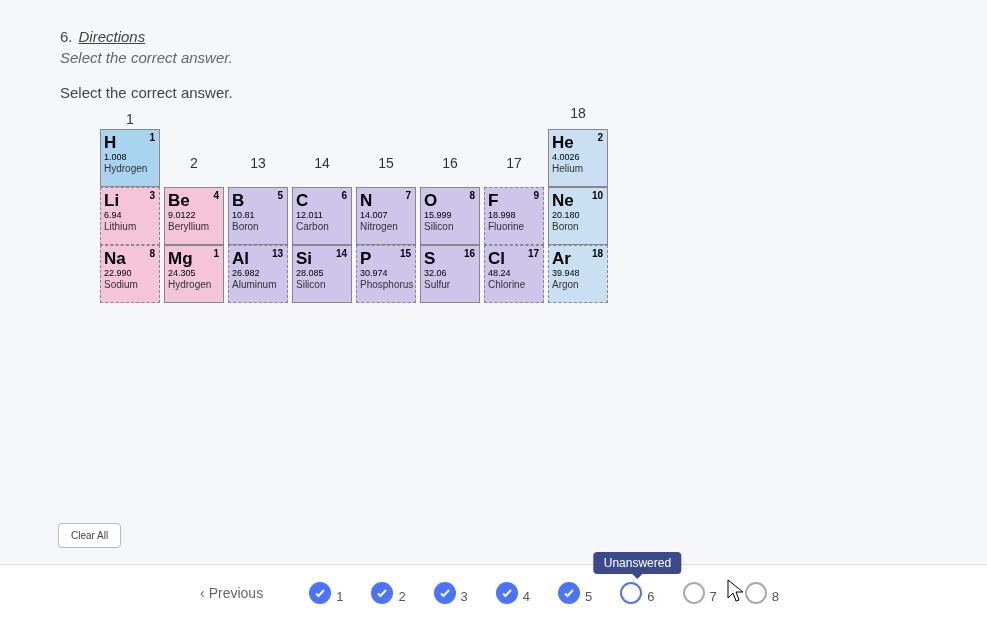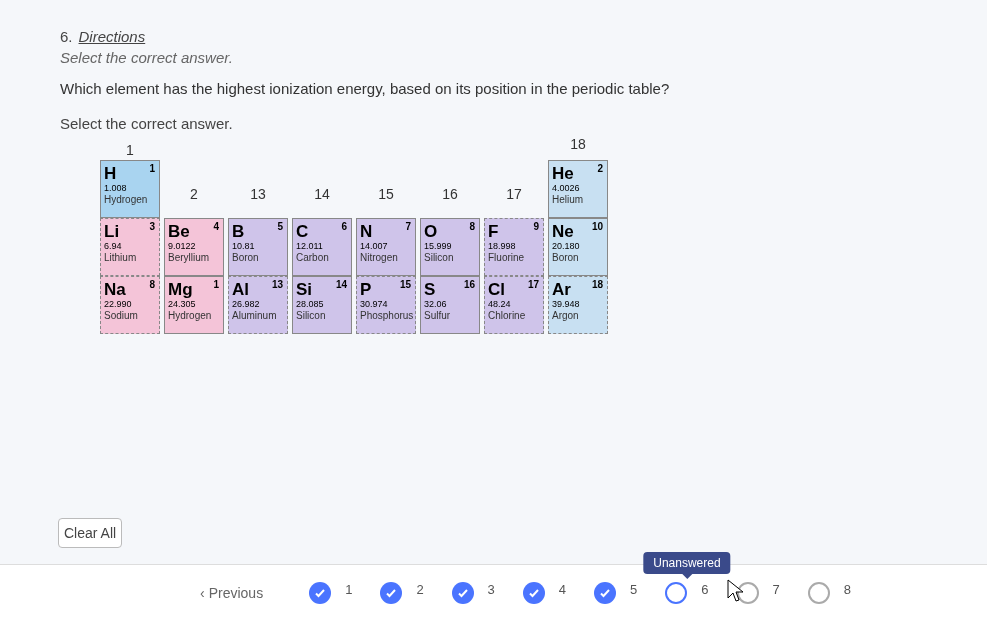--- a/index.html
+++ b/index.html
@@ -77,22 +77,22 @@
   .c-lav  { background: #cfc4ea; }
   .c-ltblue { background: #c8e0f2; }
   
   .clear-all {
     position: absolute;
     left: 58px;
     bottom: 72px;
     border: 1px solid #bbb;
     background: #fff;
     border-radius: 4px;
-    padding: 6px 5px;
-    font-size: 14px;
+    padding: 6px 12px;
+    font-size: 10px;
     color: #444;
     cursor: pointer;
   }
   .navbar {
     position: absolute;
     bottom: 0;
     left: 0; right: 0;
     height: 56px;
     background: #fff;
     border-top: 1px solid #ddd;
@@ -105,22 +105,22 @@
     color: #666;
     font-size: 14px;
     cursor: pointer;
     display: flex;
     align-items: center;
     gap: 4px;
     margin-right: 18px;
   }
   .qdot {
     display: flex;
-    align-items: flex-start;
-    gap: 14px;
+    align-items: flex-end;
+    gap: 5px;
     font-size: 13px;
     color: #555;
     cursor: pointer;
     position: relative;
   }
   .dot {
     width: 22px;
     height: 22px;
     border-radius: 50%;
     display: flex;
@@ -161,21 +161,20 @@
 </style>
 </head>
 <body>
 
 <div class="page">
   <div class="q-header">
     <span>6.</span>
     <span class="directions">Directions</span>
   </div>
   <div class="instruction">Select the correct answer.</div>
-  <div class="body-text">Which element has the highest ionization energy, based on its position in the periodic table?</div>
   <div class="select-again">Select the correct answer.</div>
 
   <div class="pt-wrap">
     <div class="group-label g1">1</div>
     <div class="group-label g2">2</div>
     <div class="group-label g13">13</div>
     <div class="group-label g14">14</div>
     <div class="group-label g15">15</div>
     <div class="group-label g16">16</div>
     <div class="group-label g17">17</div>

